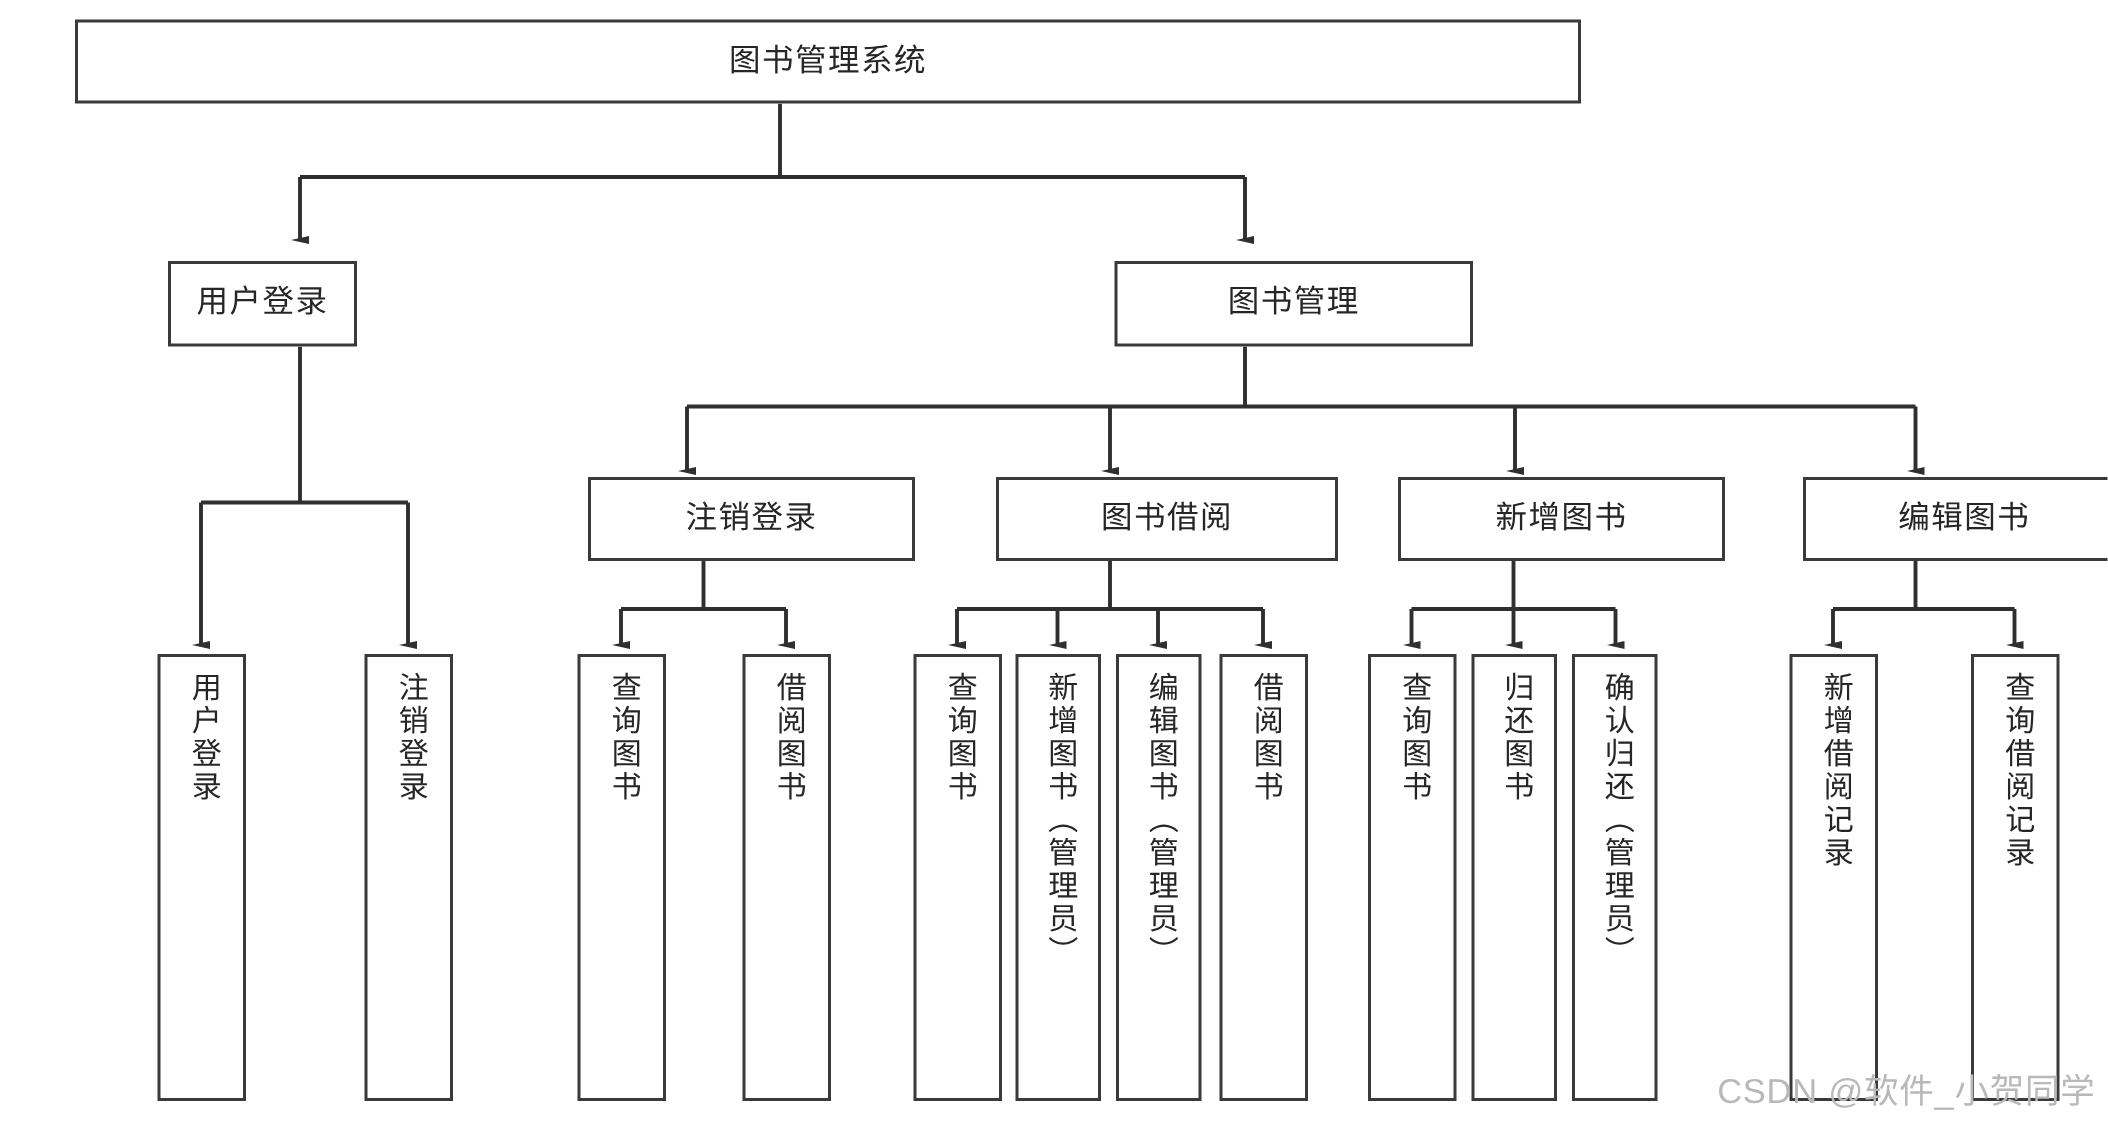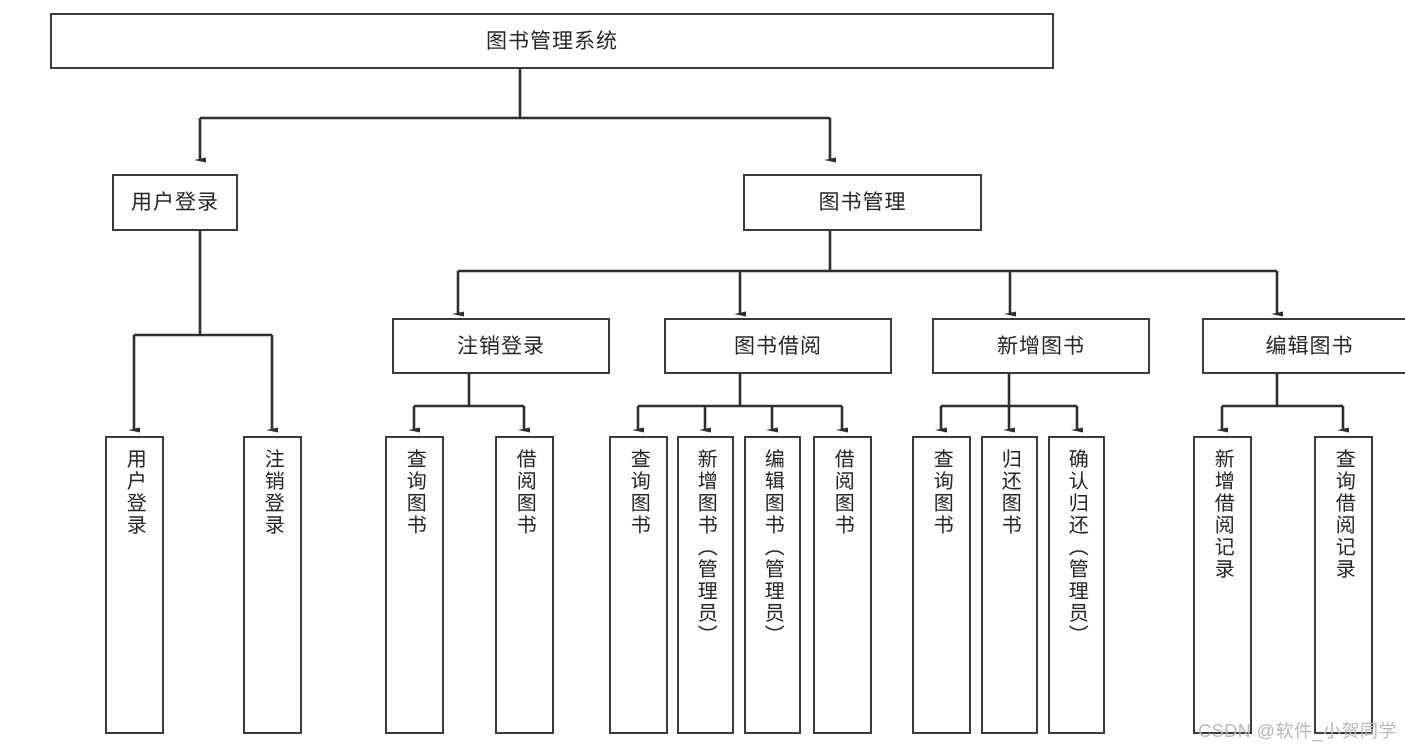--- a/index.html
+++ b/index.html
@@ -51,21 +51,21 @@
     justify-content:flex-start;
   }
   .node.v span{
     display:block;
     writing-mode:vertical-rl;
     text-orientation:upright;
   }
   .watermark{
     position:absolute;
     right:8px;bottom:5px;
-    font-size:18px;
+    font-size:23px;
     color:#b9b9b9;
     letter-spacing:0.5px;
     white-space:nowrap;
     user-select:none;
   }
 </style>
 </head>
 <body>
 
 <div id="diagram">

